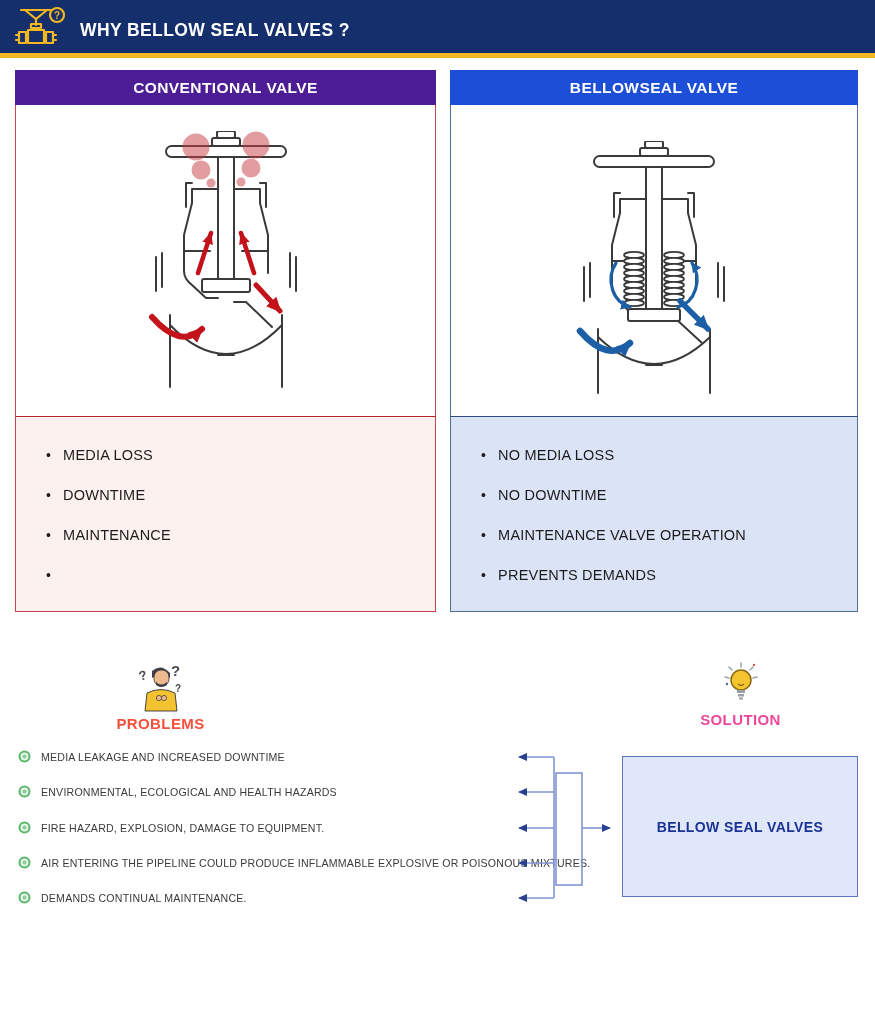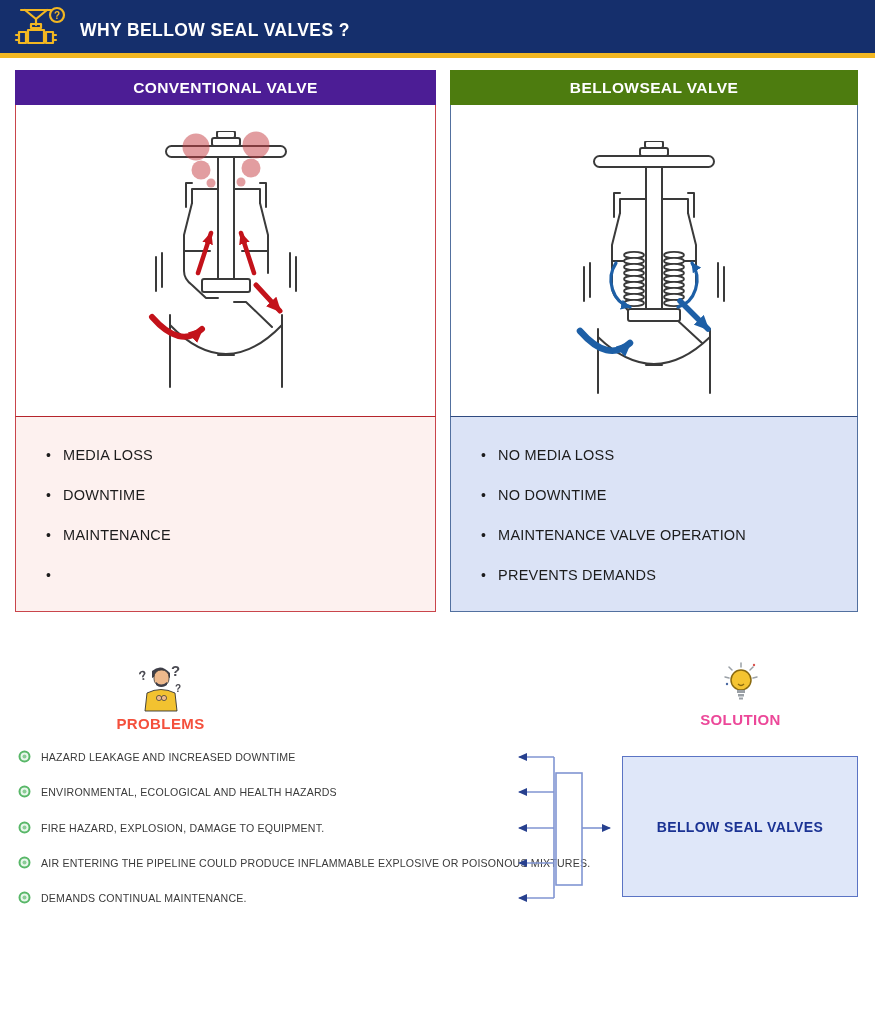--- a/index.html
+++ b/index.html
@@ -13,21 +13,21 @@
   .navbar .brand-icon { margin-left:14px; }
   .navbar h1 { color:#fff; font-size:17.5px; font-weight:bold; letter-spacing:.4px; margin-left:14px;margin-top:8px; }
 
   
   .panel { position:absolute; top:70px; }
   .panel.left  { left:15px;  width:421px; }
   .panel.right { left:450px; width:408px; }
   .panel-header { height:35px; line-height:35px; text-align:center;
                   color:#fff; font-weight:bold; font-size:15.5px; letter-spacing:.4px; }
   .panel.left  .panel-header { background:#4c1d95; }
-  .panel.right .panel-header { background:#4d7c0f; }
+  .panel.right .panel-header { background:#1d4ed8; }
   .panel-body { background:#fff; height:311px; display:flex; justify-content:center; overflow:hidden; }
   .panel.left  .panel-body { border-left:1px solid #c9454b; border-right:1px solid #c9454b; }
   .panel.right .panel-body { border-left:1px solid #52709f; border-right:1px solid #52709f; }
   .panel-list { height:196px; list-style:none; padding:30px 10px 0 30px; }
   .panel.left  .panel-list { background:#fdf1ef; border:1px solid #c9454b; border-top:1px solid #b5242c; }
   .panel.right .panel-list { background:#dbe3f6; border:1px solid #52709f; border-top:1px solid #2f4a80; }
   .panel-list li { display:flex; align-items:baseline; margin-bottom:24px;
                    font-size:14.5px; color:#1c1c1c; letter-spacing:.2px; }
   .panel-list .bullet { margin-right:12px; font-size:14px; color:#1c1c1c; }
   .diagram-svg { display:block; }
@@ -252,21 +252,21 @@
       <rect x="19" y="35.5" width="4" height="2" fill="#9aa0a6"></rect>
     </svg>
     <div class="cap-label">SOLUTION</div>
   </div>
 
   <div class="problem-row row-0">
     <svg class="p-icon" width="13" height="13" viewBox="0 0 13 13">
         <circle cx="6.5" cy="6.5" r="5" fill="#e9f7ec" stroke="#58b768" stroke-width="2"></circle>
         <circle cx="6.5" cy="6.5" r="2" fill="#58b768" opacity="0.65"></circle>
       </svg>
-    <span class="p-text">HAZARD LEAKAGE AND INCREASED DOWNTIME</span>
+    <span class="p-text">MEDIA LEAKAGE AND INCREASED DOWNTIME</span>
   </div>
   <div class="problem-row row-2">
     <svg class="p-icon" width="13" height="13" viewBox="0 0 13 13">
         <circle cx="6.5" cy="6.5" r="5" fill="#e9f7ec" stroke="#58b768" stroke-width="2"></circle>
         <circle cx="6.5" cy="6.5" r="2" fill="#58b768" opacity="0.65"></circle>
       </svg>
     <span class="p-text">FIRE HAZARD, EXPLOSION, DAMAGE TO EQUIPMENT.</span>
   </div>
   <div class="problem-row row-1">
     <svg class="p-icon" width="13" height="13" viewBox="0 0 13 13">

